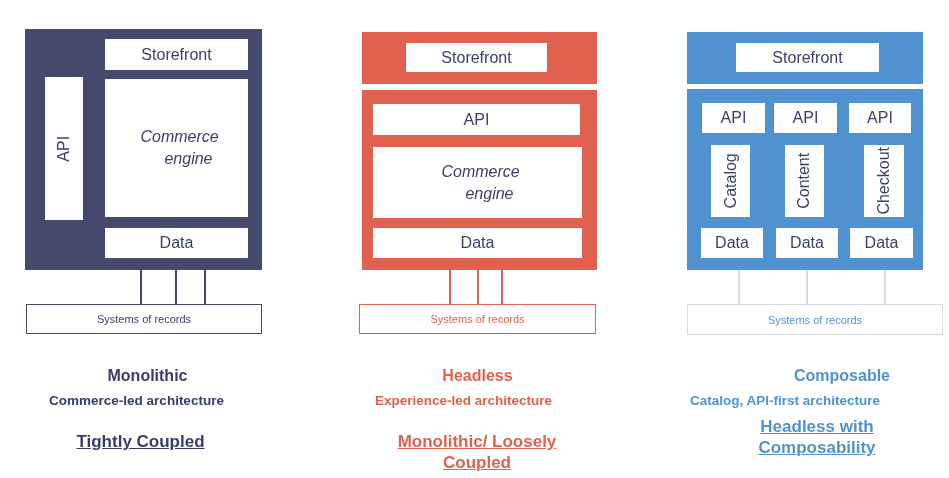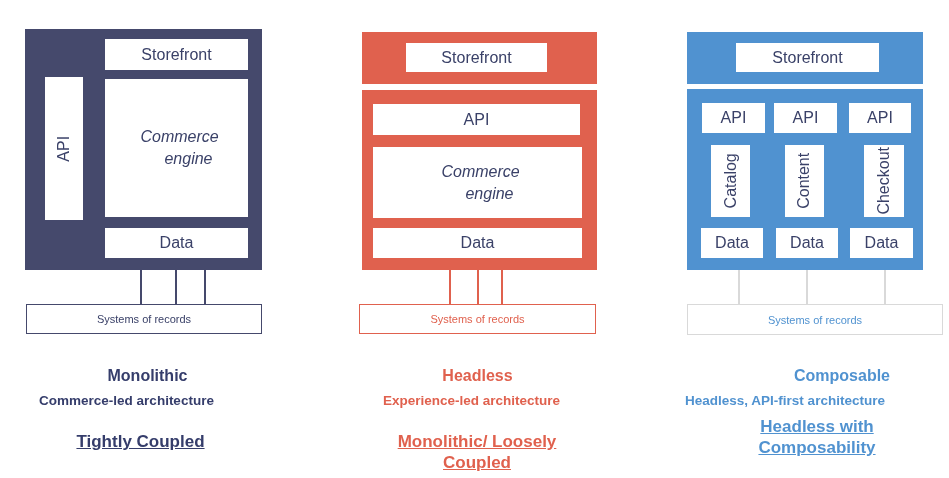--- a/index.html
+++ b/index.html
@@ -93,21 +93,21 @@
 
     <div class="abs conn conn-navy" style="left:140px;"></div>
     <div class="abs conn conn-navy" style="left:175px;"></div>
     <div class="abs conn conn-navy" style="left:204px;"></div>
 
     <div class="abs sys sys-navy" style="left:26px; top:304px; width:236px; height:30px;">
       <span>Systems of records</span>
     </div>
 
     <div class="abs cap cap-title cap-navy" style="left:29px; top:366px; width:237px;">Monolithic</div>
-    <div class="abs cap cap-sub cap-navy" style="left:8px; top:393px; width:237px;">Commerce-led architecture</div>
+    <div class="abs cap cap-sub cap-navy" style="left:18px; top:393px; width:237px;">Commerce-led architecture</div>
     <div class="abs cap cap-tag cap-navy" style="left:22px; top:431px; width:237px;">Tightly Coupled</div>
   </section>
 
   <section>
     <div class="abs blk-coral" style="left:362px; top:32px; width:235px; height:52px;"></div>
 
     <div class="abs wbox" style="left:406px; top:43px; width:141px; height:29px;">
       <span>Storefront</span>
     </div>
 
@@ -127,21 +127,21 @@
 
     <div class="abs conn conn-coral" style="left:449px;"></div>
     <div class="abs conn conn-coral" style="left:477px;"></div>
     <div class="abs conn conn-coral" style="left:501px;"></div>
 
     <div class="abs sys sys-coral" style="left:359px; top:304px; width:237px; height:30px;">
       <span>Systems of records</span>
     </div>
 
     <div class="abs cap cap-title cap-coral" style="left:360px; top:366px; width:235px;">Headless</div>
-    <div class="abs cap cap-sub cap-coral" style="left:354px; top:393px; width:235px;">Experience-led architecture</div>
+    <div class="abs cap cap-sub cap-coral" style="left:346px; top:393px; width:235px;">Experience-led architecture</div>
     <div class="abs cap cap-tag cap-coral" style="left:377px; top:431px; width:200px;">Monolithic/ Loosely Coupled</div>
   </section>
 
   <section>
     <div class="abs blk-blue" style="left:687px; top:32px; width:236px; height:52px;"></div>
 
     <div class="abs wbox" style="left:736px; top:43px; width:143px; height:29px;">
       <span>Storefront</span>
     </div>
 
@@ -179,17 +179,17 @@
 
     <div class="abs conn conn-gray" style="left:738px;"></div>
     <div class="abs conn conn-gray" style="left:806px;"></div>
     <div class="abs conn conn-gray" style="left:884px;"></div>
 
     <div class="abs sys sys-gray" style="left:687px; top:304px; width:256px; height:31px;">
       <span>Systems of records</span>
     </div>
 
     <div class="abs cap cap-title cap-blue" style="left:724px; top:366px; width:236px;">Composable</div>
-    <div class="abs cap cap-sub cap-blue" style="left:667px; top:393px; width:236px;">Headless, API-first architecture</div>
+    <div class="abs cap cap-sub cap-blue" style="left:667px; top:393px; width:236px;">Catalog, API-first architecture</div>
     <div class="abs cap cap-tag cap-blue" style="left:727px; top:416px; width:180px;">Headless with Composability</div>
   </section>
 
 </div>
 
 </body></html>

